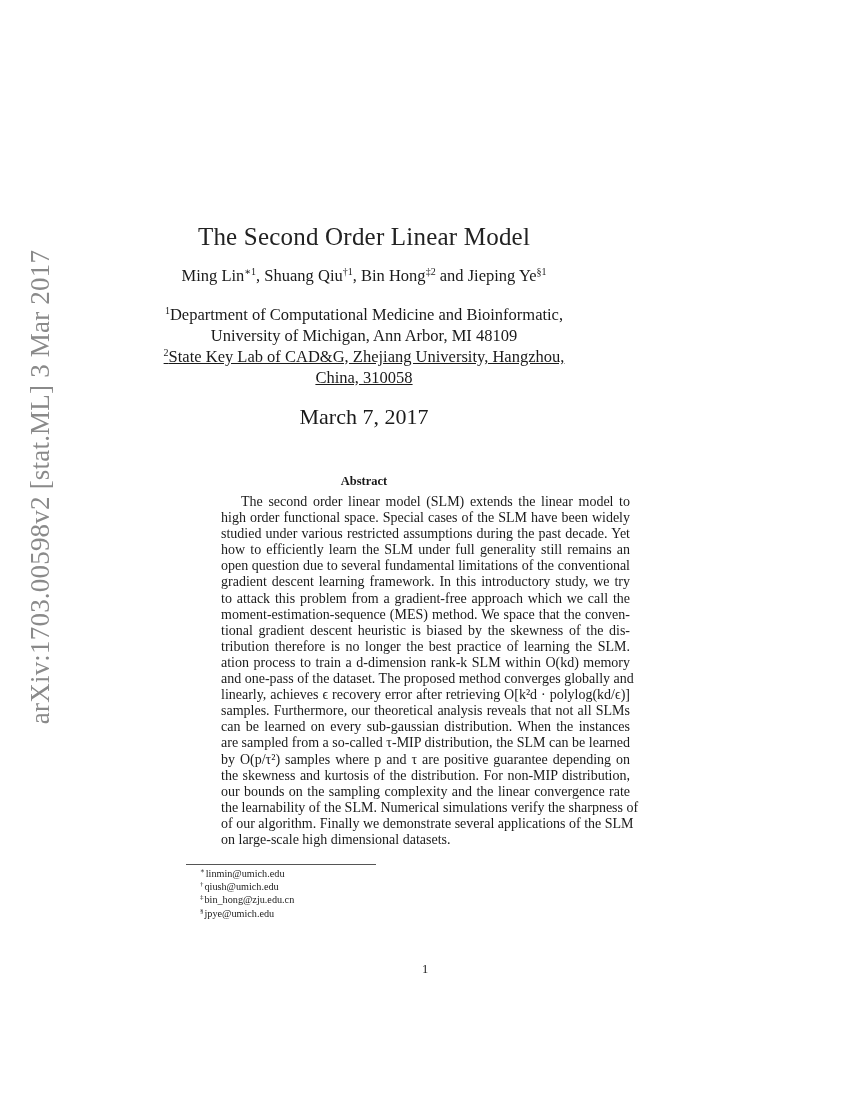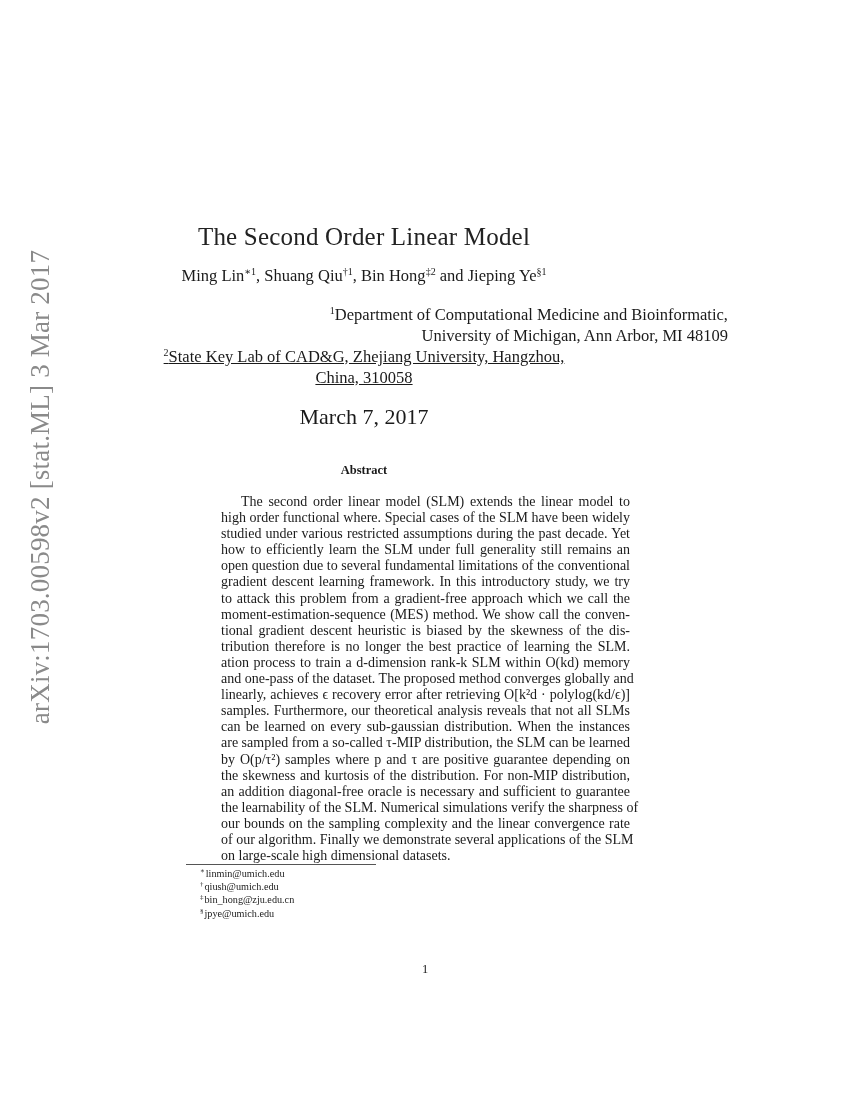--- a/index.html
+++ b/index.html
@@ -10,26 +10,26 @@
   .arxiv-stamp { position: absolute; left: 0; top: 0; width: 60px; height: 1100px; }
   .arxiv-stamp span { position: absolute; left: 40px; top: 487px; white-space: nowrap;
          font-size: 27px; color: #8a8a8a; letter-spacing: 0.2px;
          transform: translate(-50%, -50%) rotate(-90deg); transform-origin: center center;
          display: block; }
 
   .center { position: absolute; left: 0; width: 728px; text-align: center; }
   .title { top: 223px; font-size: 25px; color: #222; letter-spacing: 0.2px; }
   .authors { top: 266px; font-size: 16.5px; }
   .affil { font-size: 16.5px; line-height: 21px; }
-  .affil1 { top: 304px; text-align: right; }
+  .affil1 { top: 304px; }
   .affil2 { top: 346px; text-decoration: underline; }
   .date { top: 404px; font-size: 22px; }
   sup { font-size: 10px; vertical-align: 6px; line-height: 0; }
 
-  .abstract-heading { top: 463px; font-size: 12.5px; font-weight: bold; }
+  .abstract-heading { top: 474px; font-size: 12.5px; font-weight: bold; }
   .abstract { position: absolute; left: 221px; top: 494px; width: 409px;
          font-size: 14px; line-height: 16.1px; text-align: justify; }
   .abstract .line { display: block; text-align: justify; text-align-last: justify; white-space: nowrap; height: 16.1px; }
   .abstract .line.first { padding-left: 20px; }
   .abstract .line.last { text-align-last: left; }
 
   .footnote-rule { position: absolute; left: 186px; top: 864px; width: 190px; height: 0; border-top: 1px solid #555; }
   .footnotes { position: absolute; left: 200px; top: 867px; font-size: 10.2px; line-height: 13.2px; }
   .footnotes div sup { font-size: 7px; vertical-align: 4px; margin-right: 1px; }
 
@@ -59,40 +59,39 @@
     <div><sup>2</sup><span>State Key Lab of CAD&amp;G, Zhejiang University, Hangzhou,</span></div>
     <div>China, 310058</div>
   </div>
 
   <div class="center date">March 7, 2017</div>
 
   <div class="center abstract-heading">Abstract</div>
 
   <div class="abstract">
     <span class="line first">The second order linear model (SLM) extends the linear model to</span>
-    <span class="line">high order functional where. Special cases of the SLM have been widely</span>
+    <span class="line">high order functional space. Special cases of the SLM have been widely</span>
     <span class="line">studied under various restricted assumptions during the past decade. Yet</span>
     <span class="line">how to efficiently learn the SLM under full generality still remains an</span>
     <span class="line">open question due to several fundamental limitations of the conventional</span>
     <span class="line">gradient descent learning framework. In this introductory study, we try</span>
     <span class="line">to attack this problem from a gradient-free approach which we call the</span>
-    <span class="line">moment-estimation-sequence (MES) method. We show call the conven-</span>
+    <span class="line">moment-estimation-sequence (MES) method. We space that the conven-</span>
     <span class="line">tional gradient descent heuristic is biased by the skewness of the dis-</span>
     <span class="line">tribution therefore is no longer the best practice of learning the SLM.</span>
     <span class="line">ation process to train a d-dimension rank-k SLM within O(kd) memory</span>
     <span class="line">and one-pass of the dataset. The proposed method converges globally and</span>
     <span class="line">linearly, achieves ϵ recovery error after retrieving O[k²d · polylog(kd/ϵ)]</span>
     <span class="line">samples. Furthermore, our theoretical analysis reveals that not all SLMs</span>
     <span class="line">can be learned on every sub-gaussian distribution. When the instances</span>
     <span class="line">are sampled from a so-called τ-MIP distribution, the SLM can be learned</span>
     <span class="line">by O(p/τ²) samples where p and τ are positive guarantee depending on</span>
     <span class="line">the skewness and kurtosis of the distribution. For non-MIP distribution,</span>
-    <span class="line">an addition diagonal-free oracle is necessary and sufficient to guarantee</span>
+    <span class="line">our bounds on the sampling complexity and the linear convergence rate</span>
     <span class="line">the learnability of the SLM. Numerical simulations verify the sharpness of</span>
-    <span class="line">our bounds on the sampling complexity and the linear convergence rate</span>
     <span class="line">of our algorithm. Finally we demonstrate several applications of the SLM</span>
     <span class="line last">on large-scale high dimensional datasets.</span>
   </div>
 
   <div class="footnote-rule"></div>
 
   <div class="footnotes">
     <div><sup>∗</sup><span>linmin@umich.edu</span></div>
     <div><sup>†</sup><span>qiush@umich.edu</span></div>
     <div><sup>‡</sup><span>bin_hong@zju.edu.cn</span></div>

